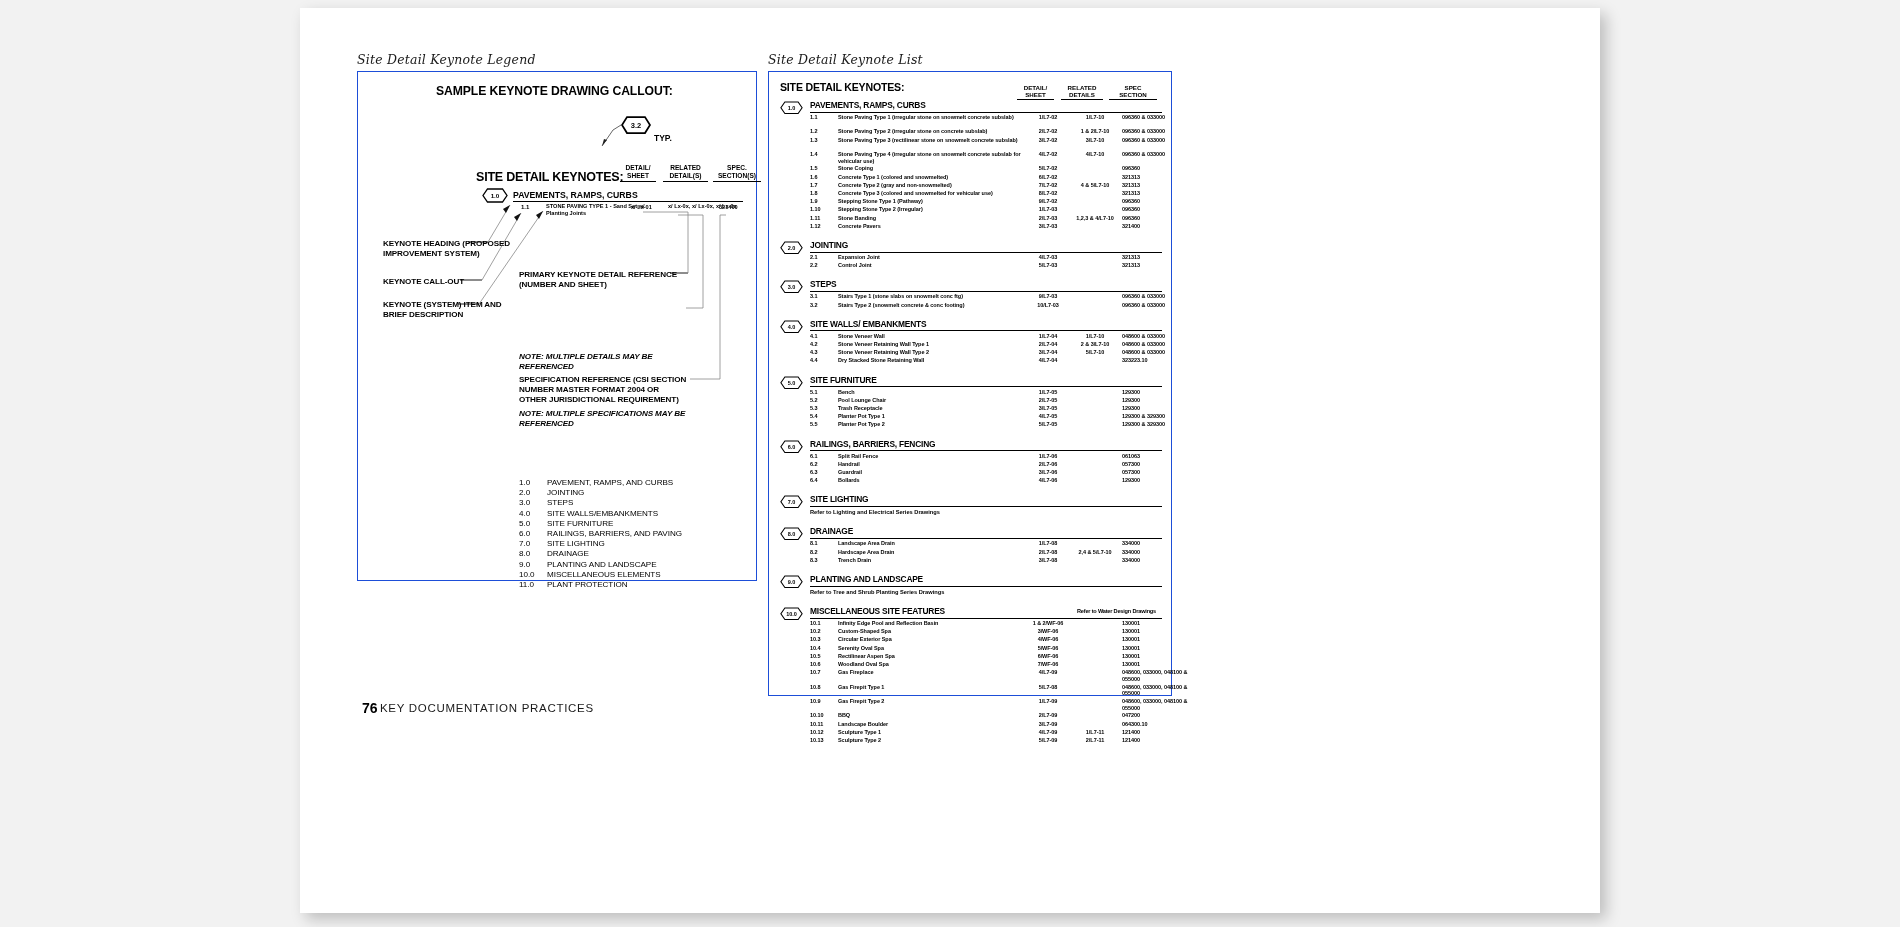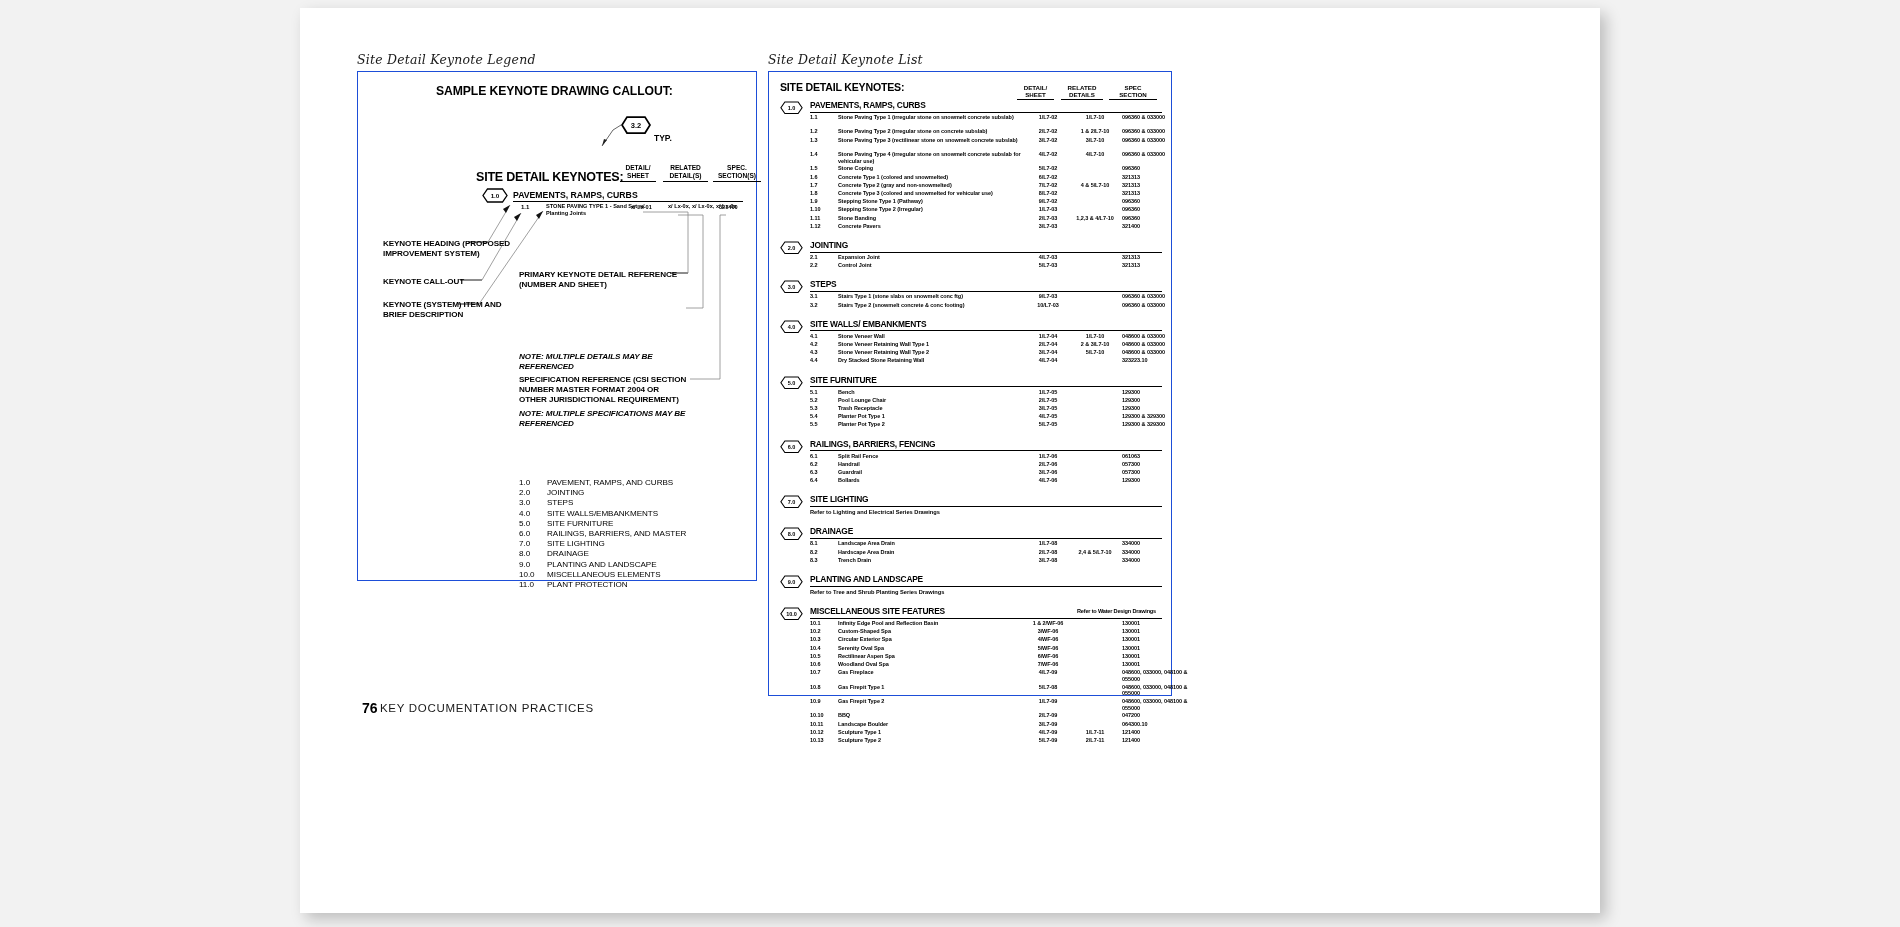--- a/index.html
+++ b/index.html
@@ -234,21 +234,21 @@
         <div class="kl">
           <span class="n">4.0</span>
           <span>SITE WALLS/EMBANKMENTS</span>
         </div>
         <div class="kl">
           <span class="n">5.0</span>
           <span>SITE FURNITURE</span>
         </div>
         <div class="kl">
           <span class="n">6.0</span>
-          <span>RAILINGS, BARRIERS, AND MASTER</span>
+          <span>RAILINGS, BARRIERS, AND PAVING</span>
         </div>
         <div class="kl">
           <span class="n">7.0</span>
           <span>SITE LIGHTING</span>
         </div>
         <div class="kl">
           <span class="n">8.0</span>
           <span>DRAINAGE</span>
         </div>
         <div class="kl">

